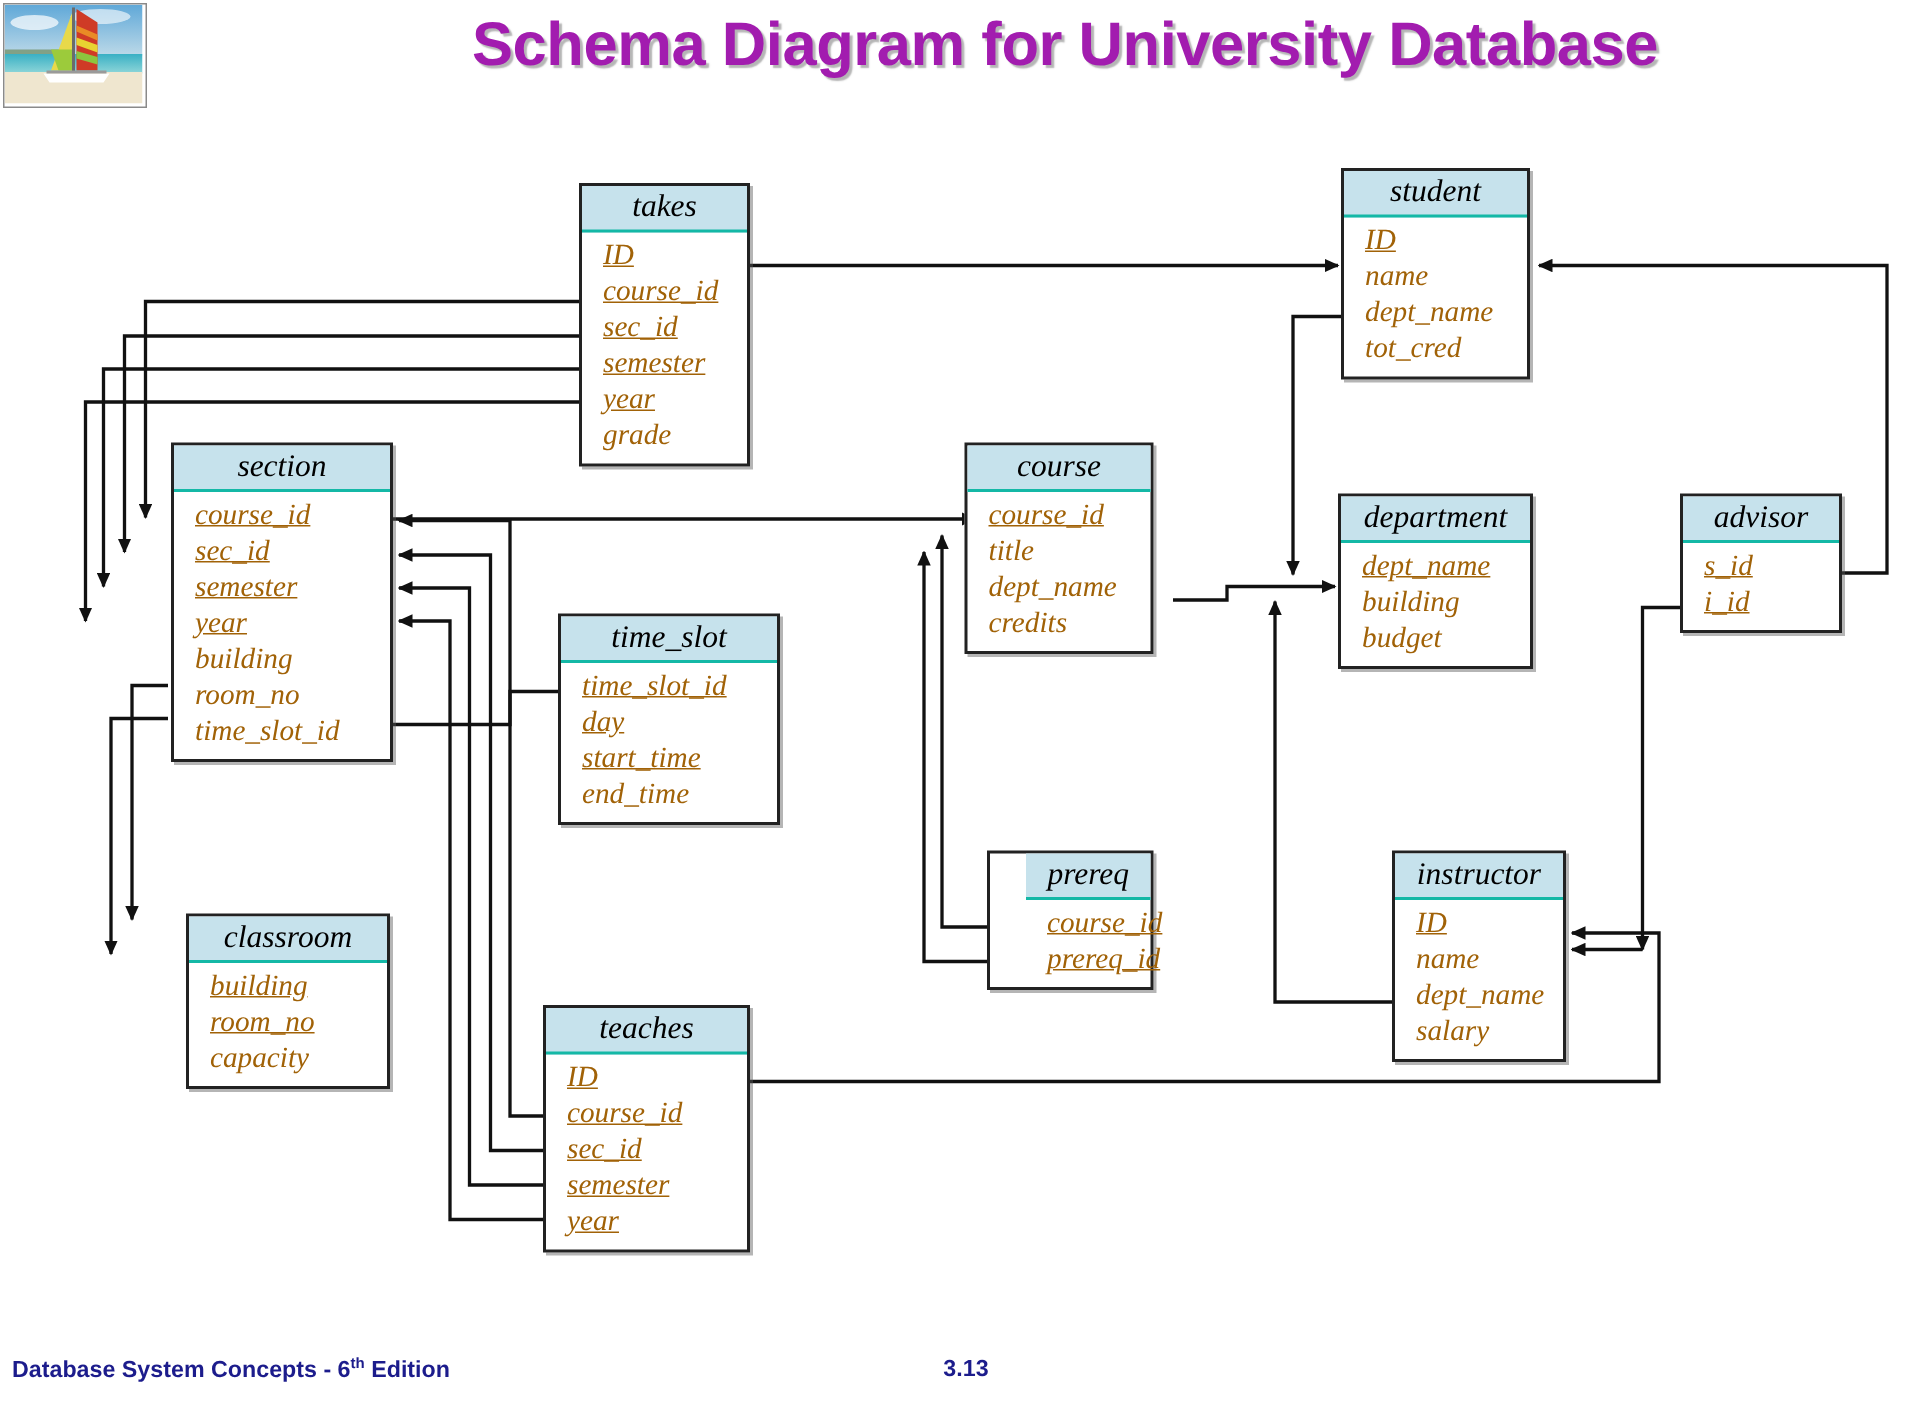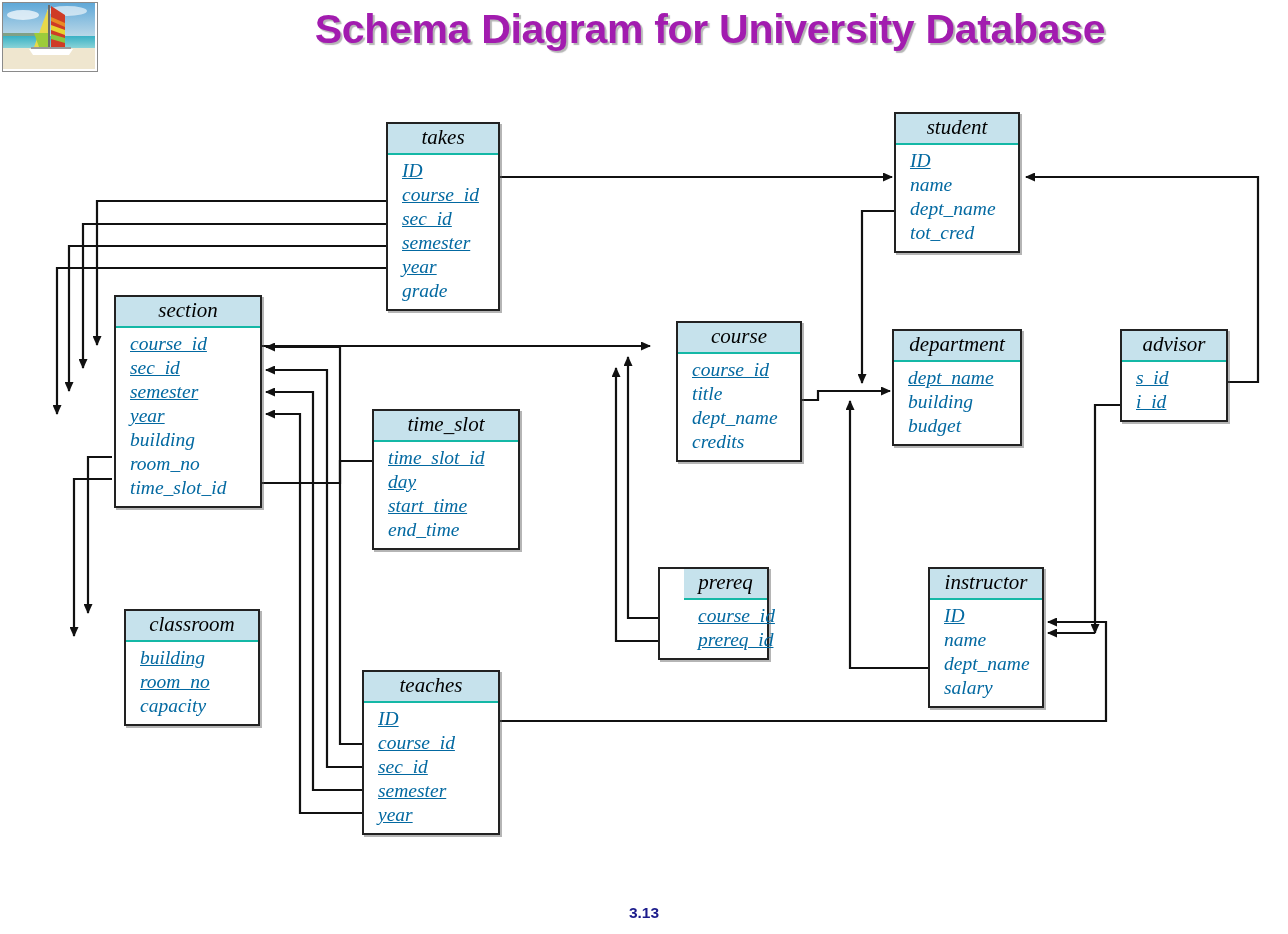--- a/index.html
+++ b/index.html
@@ -42,21 +42,21 @@
     color:#000;
     padding:2px 4px 4px 4px;
     line-height:1.08;
   }
   .tbl .attrs{
     padding:4px 6px 6px 14px;
     font-family:"Liberation Serif", serif;
     font-style:italic;
     font-size:19.5px;
     line-height:1.23;
-    color:#0369a1;
+    color:#a16207;
   }
   .attr{white-space:nowrap;}
   .attr.pk{text-decoration:underline;text-underline-offset:1px;}
   
   #footer{
     position:absolute;left:0;top:896px;width:1288px;height:38px;
     color:#1c1c8c;font-size:15.5px;font-weight:bold;
   }
   #footer .left{position:absolute;left:8px;top:8px;}
   #footer .mid{position:absolute;left:0;top:8px;width:1288px;text-align:center;}
@@ -182,21 +182,21 @@
       <div class="attr pk">course_id</div>
       <div class="attr pk">sec_id</div>
       <div class="attr pk">semester</div>
       <div class="attr pk">year</div>
       <div class="attr">building</div>
       <div class="attr">room_no</div>
       <div class="attr">time_slot_id</div>
     </div>
   </div>
 
-  <div class="tbl" style="left:676px;top:215px;width:126px;margin-top:26px;">
+  <div class="tbl" style="left:643px;top:215px;width:126px;">
     <div class="hdr">course</div>
     <div class="attrs">
       <div class="attr pk">course_id</div>
       <div class="attr">title</div>
       <div class="attr">dept_name</div>
       <div class="attr">credits</div>
     </div>
   </div>
 
   <div class="tbl" style="left:892px;top:249px;width:130px;">
@@ -260,14 +260,15 @@
       <div class="attr pk">course_id</div>
       <div class="attr pk">sec_id</div>
       <div class="attr pk">semester</div>
       <div class="attr pk">year</div>
     </div>
   </div>
 
 </div>
 
 <div id="footer">
+  <div class="left"><span>Database System Concepts - 6</span><sup>th</sup><span> Edition</span></div>
   <div class="mid">3.13</div>
 </div>
 
 </body></html>

